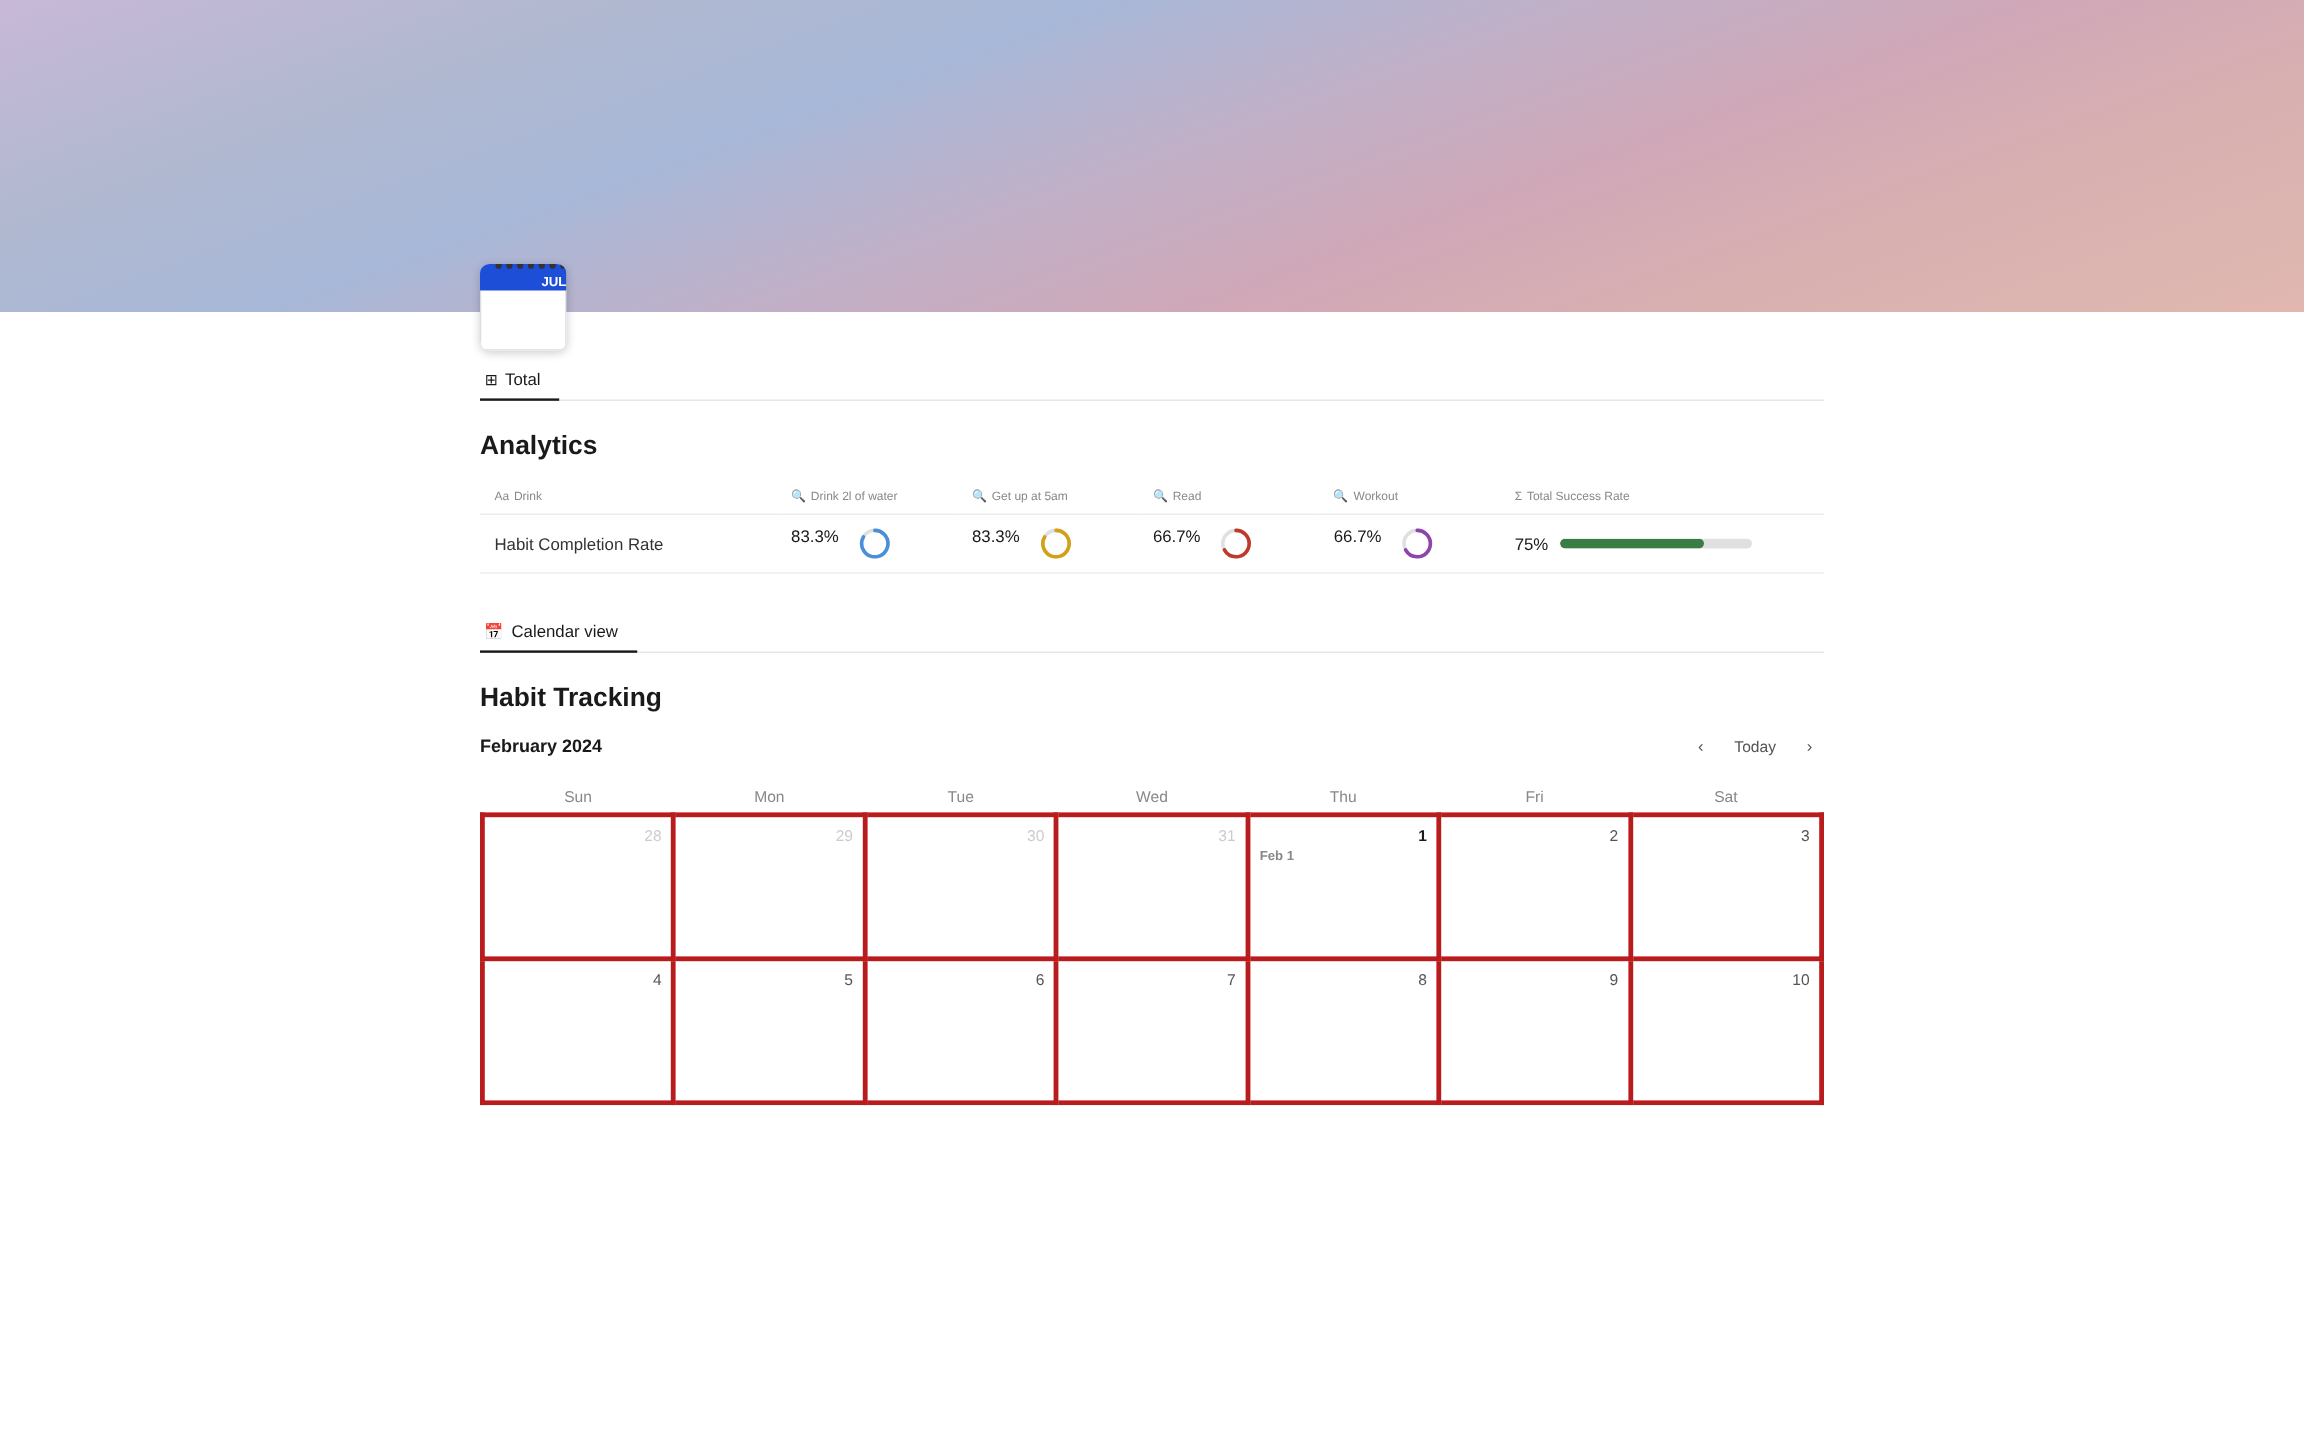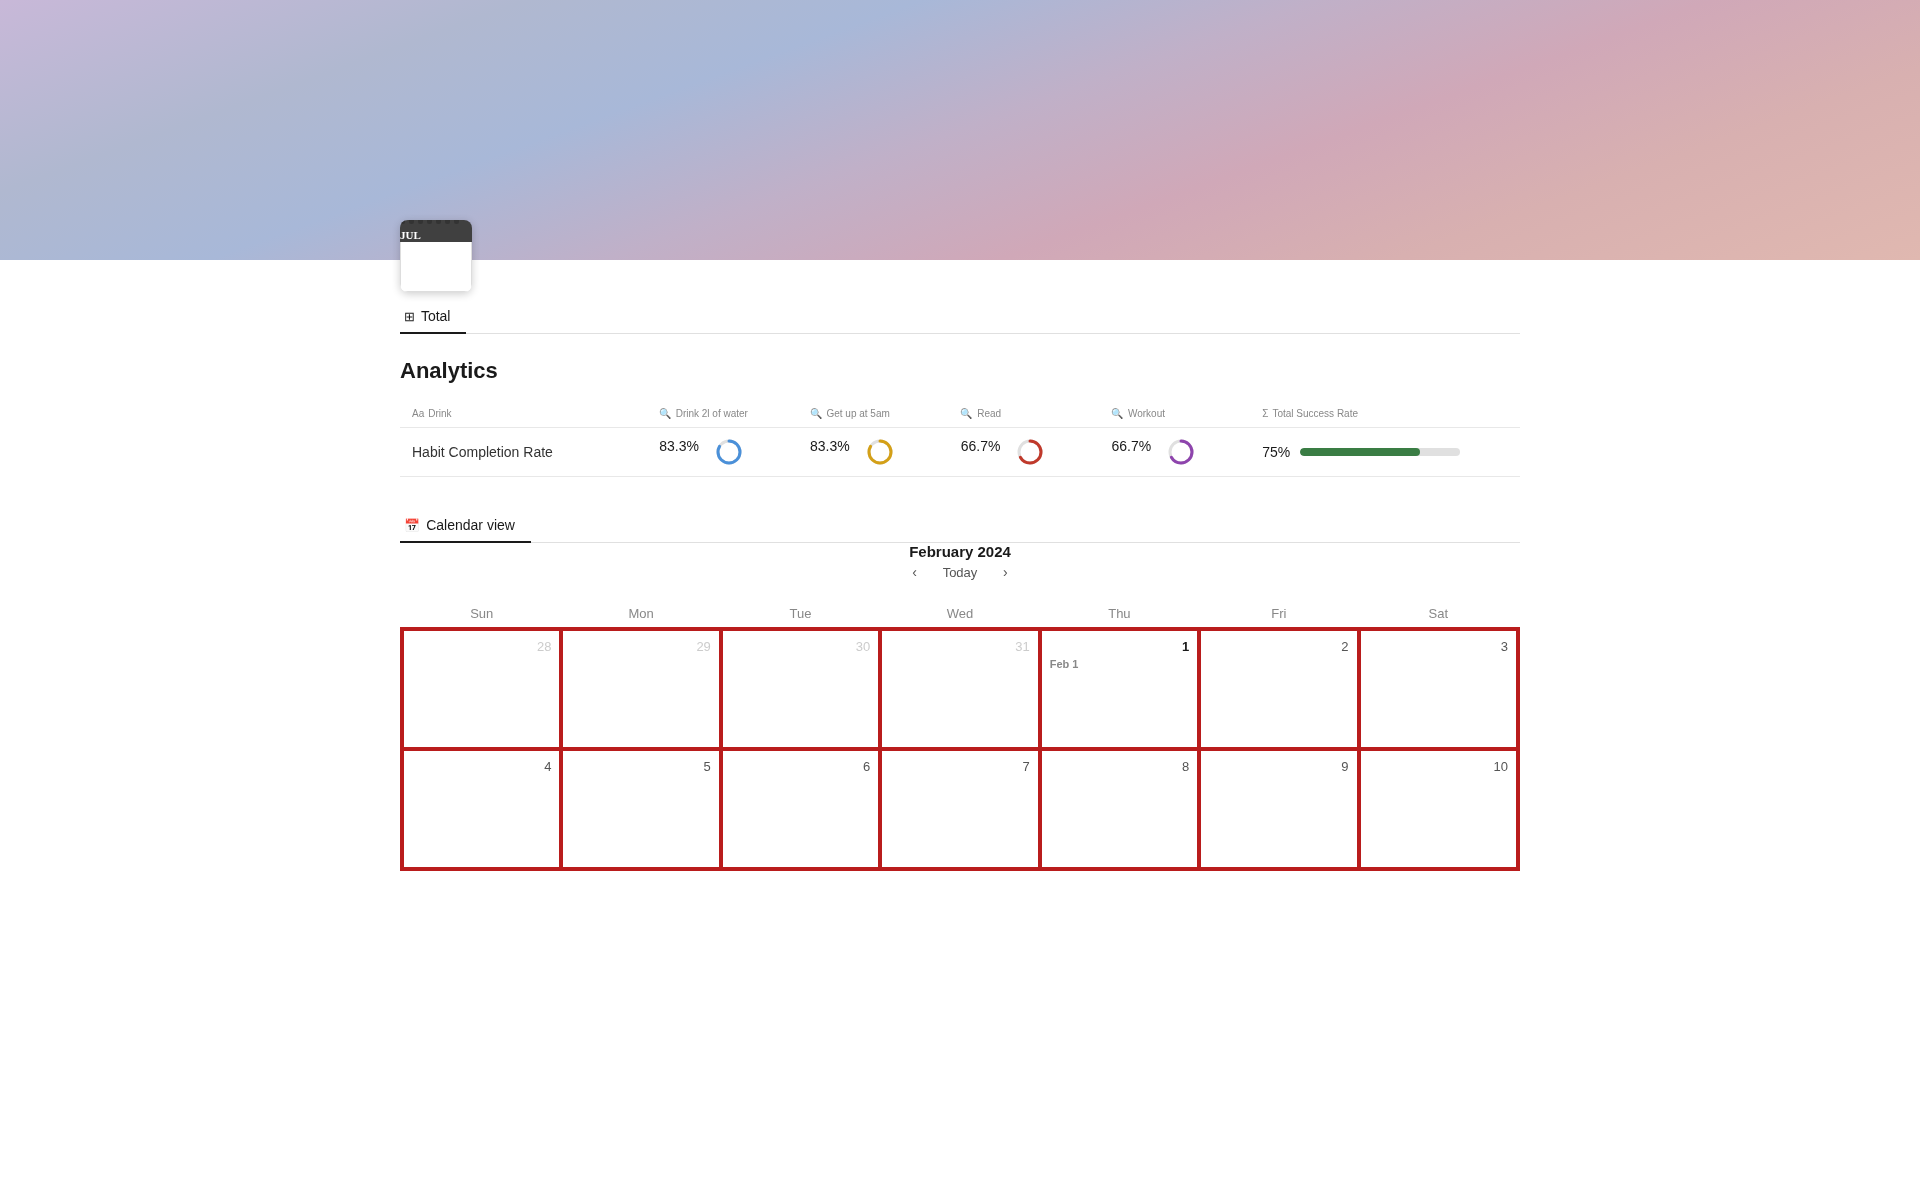--- a/index.html
+++ b/index.html
@@ -28,27 +28,26 @@
 
     .calendar-icon-img {
       width: 72px;
       height: 72px;
       border-radius: 8px;
       overflow: hidden;
       box-shadow: 0 2px 8px rgba(0,0,0,0.2);
     }
 
     .calendar-icon-top {
-      background: #404040;
+      background: #1d4ed8;
       height: 22px;
       display: flex;
       align-items: center;
-      justify-content: flex-start;
+      justify-content: flex-end;
       position: relative;
-      font-family: Liberation Serif, serif;
     }
 
     .spiral {
       display: flex;
       gap: 4px;
       position: absolute;
       top: -4px;
     }
 
     .spiral-dot {
@@ -185,21 +184,20 @@
 
     .tracking-section {
       margin-top: 32px;
     }
 
     .calendar-header {
       display: flex;
       align-items: center;
       justify-content: space-between;
       margin-bottom: 16px;
-      flex-direction: column;
     }
 
     .calendar-month-title {
       font-size: 15px;
       font-weight: 600;
       color: #1a1a1a;
     }
 
     .calendar-nav {
       display: flex;
@@ -400,20 +398,21 @@
 
   <div class="tracking-section">
 
     <div class="tabs-row">
       <div class="tab-item active">
         <span class="tab-icon">📅</span>
         <span>Calendar view</span>
       </div>
     </div>
 
+    <h2 class="section-title">Habit Tracking</h2>
 
     <div class="calendar-header">
       <span class="calendar-month-title">February 2024</span>
       <div class="calendar-nav">
         <div class="nav-arrow">‹</div>
         <span class="today-btn">Today</span>
         <div class="nav-arrow">›</div>
       </div>
     </div>
 

